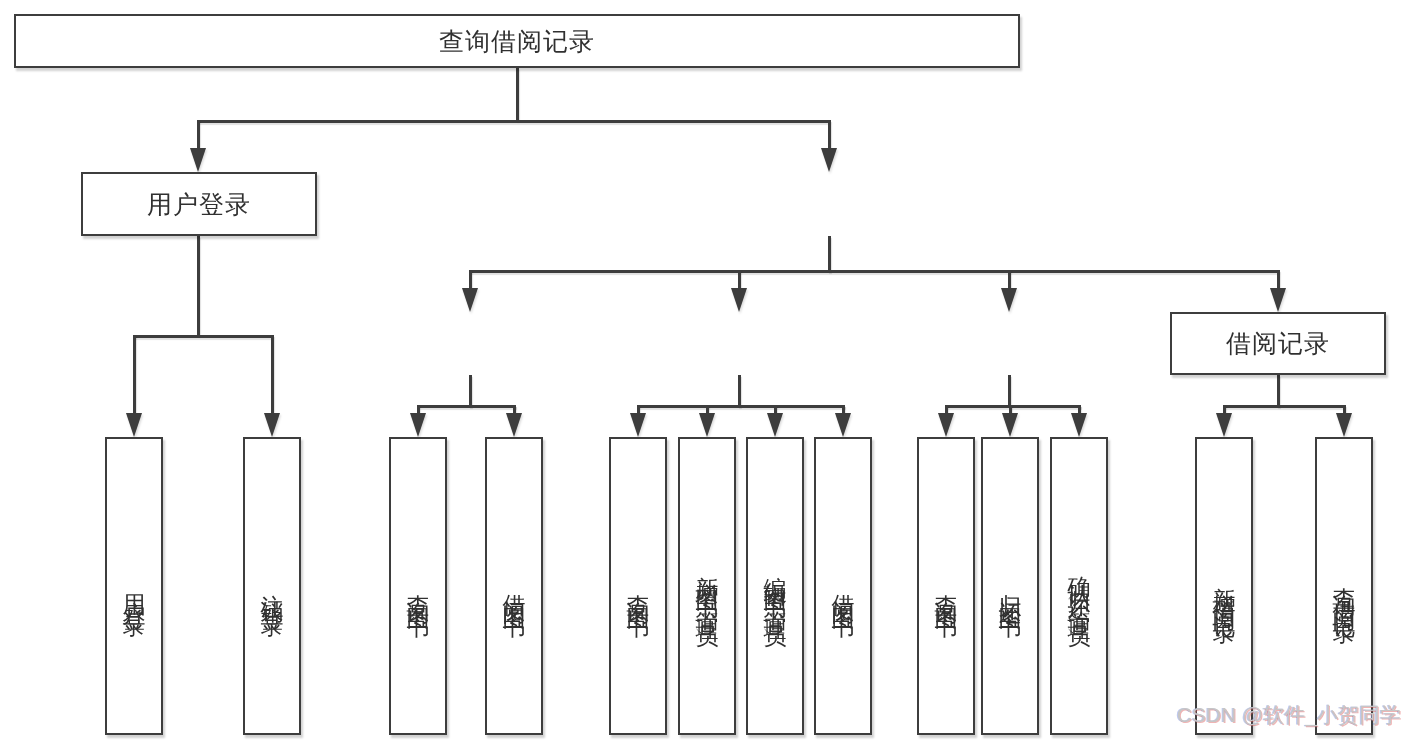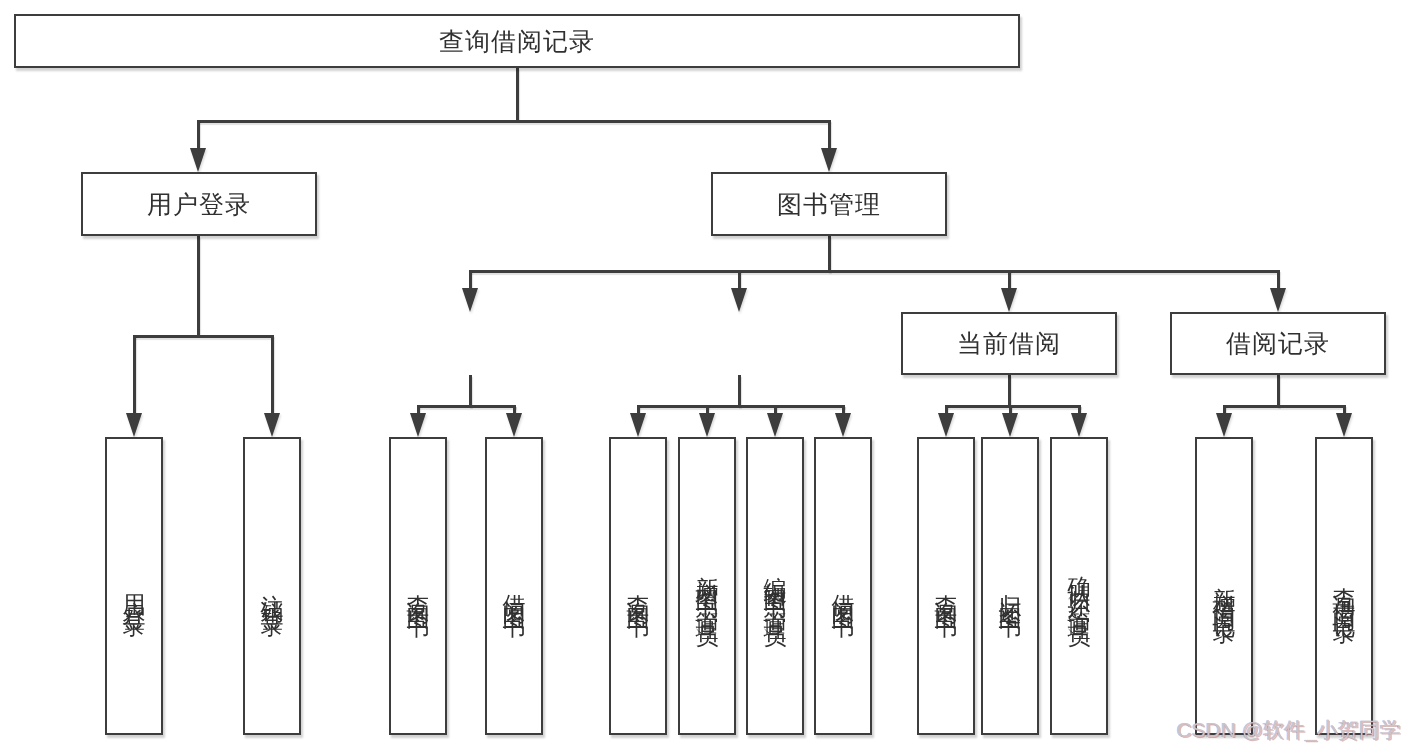--- a/index.html
+++ b/index.html
@@ -56,21 +56,21 @@
   #n-l3-2 {left:901px; top:312px;width:216px;height:63px;}
   #n-l3-3 {left:1170px;top:312px;width:216px;height:63px;font-family:Liberation Mono, monospace;}
   #n-leaf-0 {left:105px;}  #n-leaf-1 {left:243px;}
   #n-leaf-2 {left:389px;}  #n-leaf-3 {left:485px;}
   #n-leaf-4 {left:609px;}  #n-leaf-5 {left:678px;}
   #n-leaf-6 {left:746px;}  #n-leaf-7 {left:814px;}
   #n-leaf-8 {left:917px;}  #n-leaf-9 {left:981px;}  #n-leaf-10{left:1050px;}
   #n-leaf-11{left:1195px;} #n-leaf-12{left:1315px;}
   .watermark{
     position:absolute;
-    right:4px;bottom:3px;
+    right:4px;bottom:18px;
     font-size:21px;
     color:var(--watermark);
     text-shadow:1px 1px 0 rgba(219,88,88,0.45), -1px 0 0 rgba(96,120,219,0.40);
     z-index:10;
     white-space:nowrap;
     margin-top:35px;
   }
 </style>
 </head>
 <body>
@@ -132,23 +132,21 @@
   <div class="vline" style="left:1277px;top:375px;height:32px;"></div>
   <div class="hline" style="left:1223px;top:405px;width:122px;"></div>
   <div class="vline" style="left:1223px;top:405px;height:10px;"></div>
   <div class="arrow" style="left:1216px;top:413px;"></div>
   <div class="vline" style="left:1343px;top:405px;height:10px;"></div>
   <div class="arrow" style="left:1336px;top:413px;"></div>
 
   <div class="box hbox" id="n-root">查询借阅记录</div>
 
   <div class="box hbox" id="n-l2-0">用户登录</div>
-  <div class="box hbox" id="n-l2-1">图书管理</div>
 
-  <div class="box hbox" id="n-l3-2">当前借阅</div>
   <div class="box hbox" id="n-l3-3">借阅记录</div>
 
   <div class="box vbox" id="n-leaf-0">
       <span class="vtext">用户登录</span>
     </div>
   <div class="box vbox" id="n-leaf-1">
       <span class="vtext">注销登录</span>
     </div>
   <div class="box vbox" id="n-leaf-2">
       <span class="vtext">查询图书</span>

